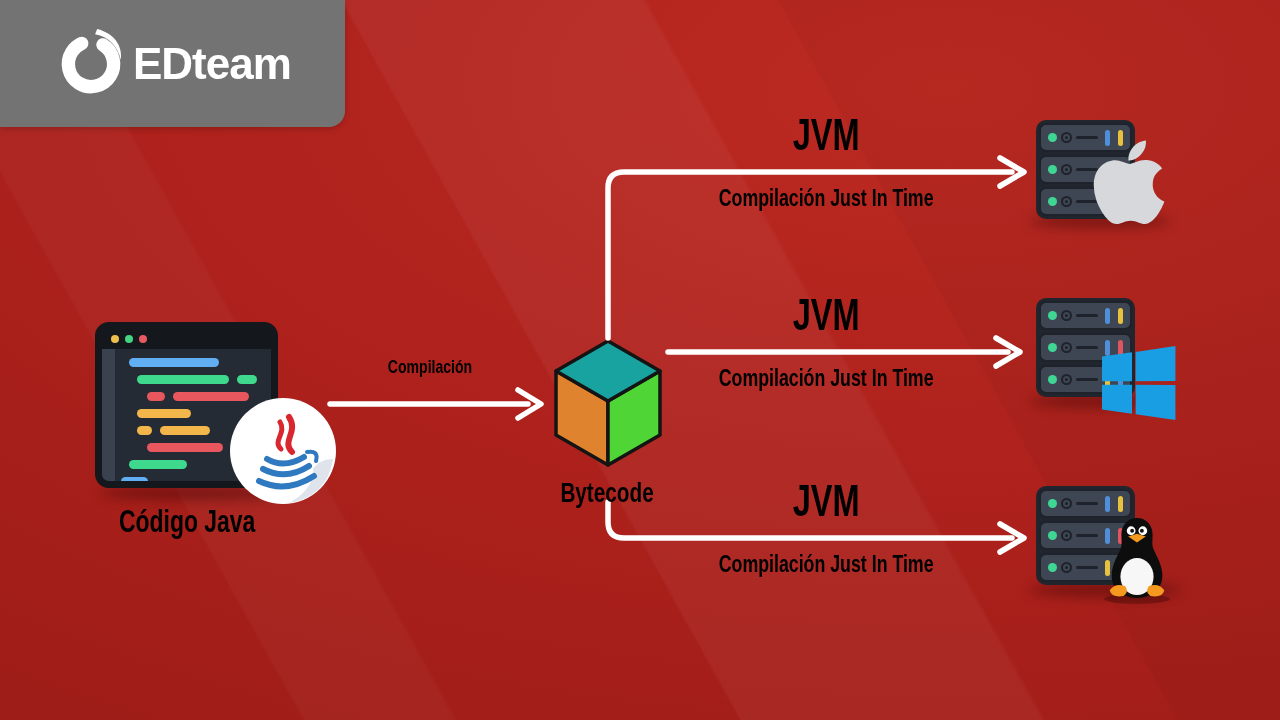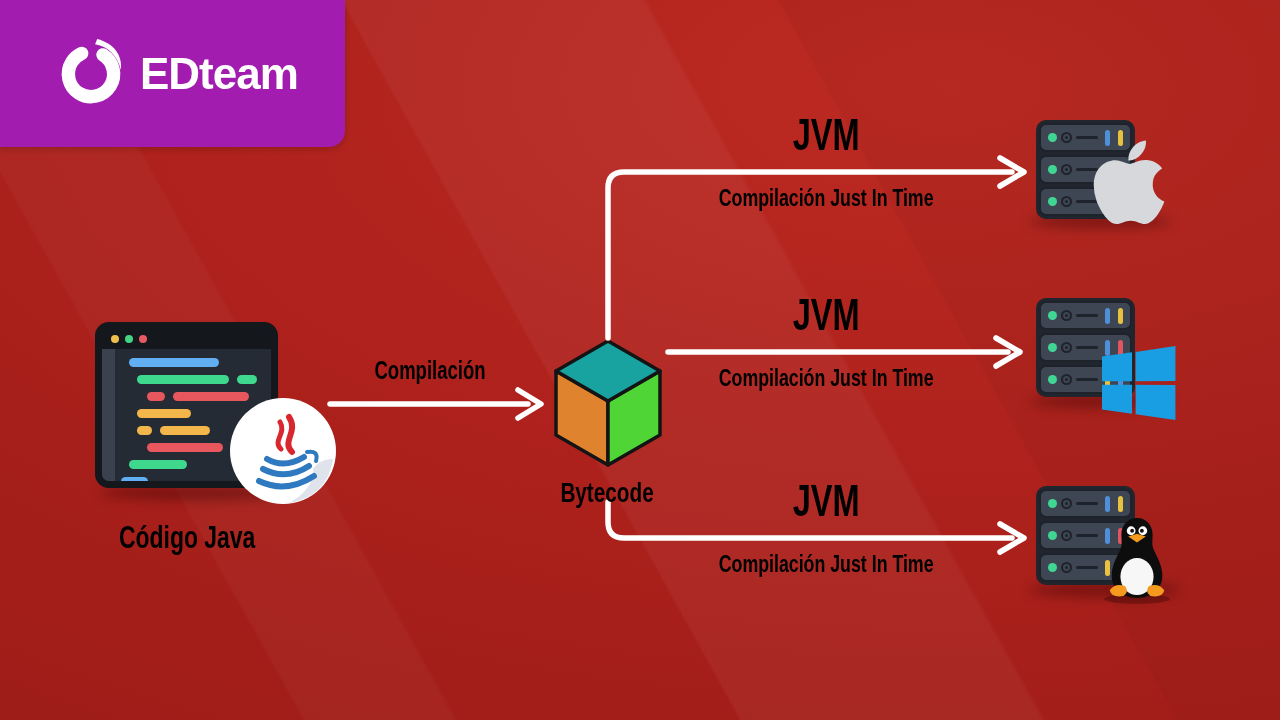--- a/index.html
+++ b/index.html
@@ -14,23 +14,23 @@
     background:
       linear-gradient(61deg, transparent 44%, rgba(255,255,255,.045) 44.2%, rgba(255,255,255,.045) 62%, transparent 62.3%),
       linear-gradient(61deg, transparent 18%, rgba(255,255,255,.03) 18.2%, rgba(255,255,255,.03) 27%, transparent 27.3%),
       linear-gradient(61deg, transparent 70%, rgba(0,0,0,.04) 70.2%, rgba(0,0,0,.04) 100%);
   }
   .txt { color:#000000; font-weight:bold; white-space:nowrap; }
   .cond { display:inline-block; transform:scaleX(0.74); transform-origin:50% 50%; letter-spacing:0; }
 
   
   .brand-panel {
-    position:absolute; left:0; top:0; width:345px; height:147px;
-    background:#a21caf; border-radius:0 0 16px 0;
-    display:flex; align-items:center; gap:13px; padding-left:55px;
+    position:absolute; left:0; top:0; width:345px; height:127px;
+    background:#737373; border-radius:0 0 16px 0;
+    display:flex; align-items:center; gap:6px; padding-left:55px;
     box-shadow:0 2px 6px rgba(0,0,0,.18);
   }
   .brand-text { font-size:44px; color:#fff; font-weight:bold; letter-spacing:-1px; }
 
   
   .editor {
     position:absolute; left:95px; top:322px; width:183px; height:166px;
     background:#242b35; border:7px solid #14171c; border-radius:14px; overflow:hidden;
   }
   .editor-titlebar { height:20px; background:#14171c; display:flex; align-items:center; gap:6px; padding-left:9px; }
@@ -40,22 +40,22 @@
   .editor-code { flex:1; padding:9px 6px 0 6px; }
   .crow { display:flex; gap:8px; margin-bottom:8px; }
   .pill { height:9px; border-radius:5px; }
 
   .soft-shadow { position:absolute; border-radius:50%; filter:blur(6px); background:rgba(60,5,4,.45); pointer-events:none; }
 
   
   .java-badge { position:absolute; left:229px; top:397px; width:108px; height:108px; }
 
   
-  .lbl-codigo   { position:absolute; left:55px;  top:520px; width:264px; text-align:center; font-size:31px; }
-  .lbl-compila  { position:absolute; left:310px; top:356px; width:240px; text-align:center; font-size:25px; }
+  .lbl-codigo   { position:absolute; left:55px;  top:504px; width:264px; text-align:center; font-size:31px; }
+  .lbl-compila  { position:absolute; left:310px; top:356px; width:240px; text-align:center; font-size:19px; }
   .lbl-bytecode { position:absolute; left:487px; top:477px; width:240px; text-align:center; font-size:28px; }
   .branch-jvm   { position:absolute; left:616px; width:420px; text-align:center; font-size:44px; }
   .branch-jit   { position:absolute; left:616px; width:420px; text-align:center; font-size:24px; }
 
   
   .cube { position:absolute; left:551px; top:336px; }
 
   
   .connectors { position:absolute; inset:0; pointer-events:none; }
 

